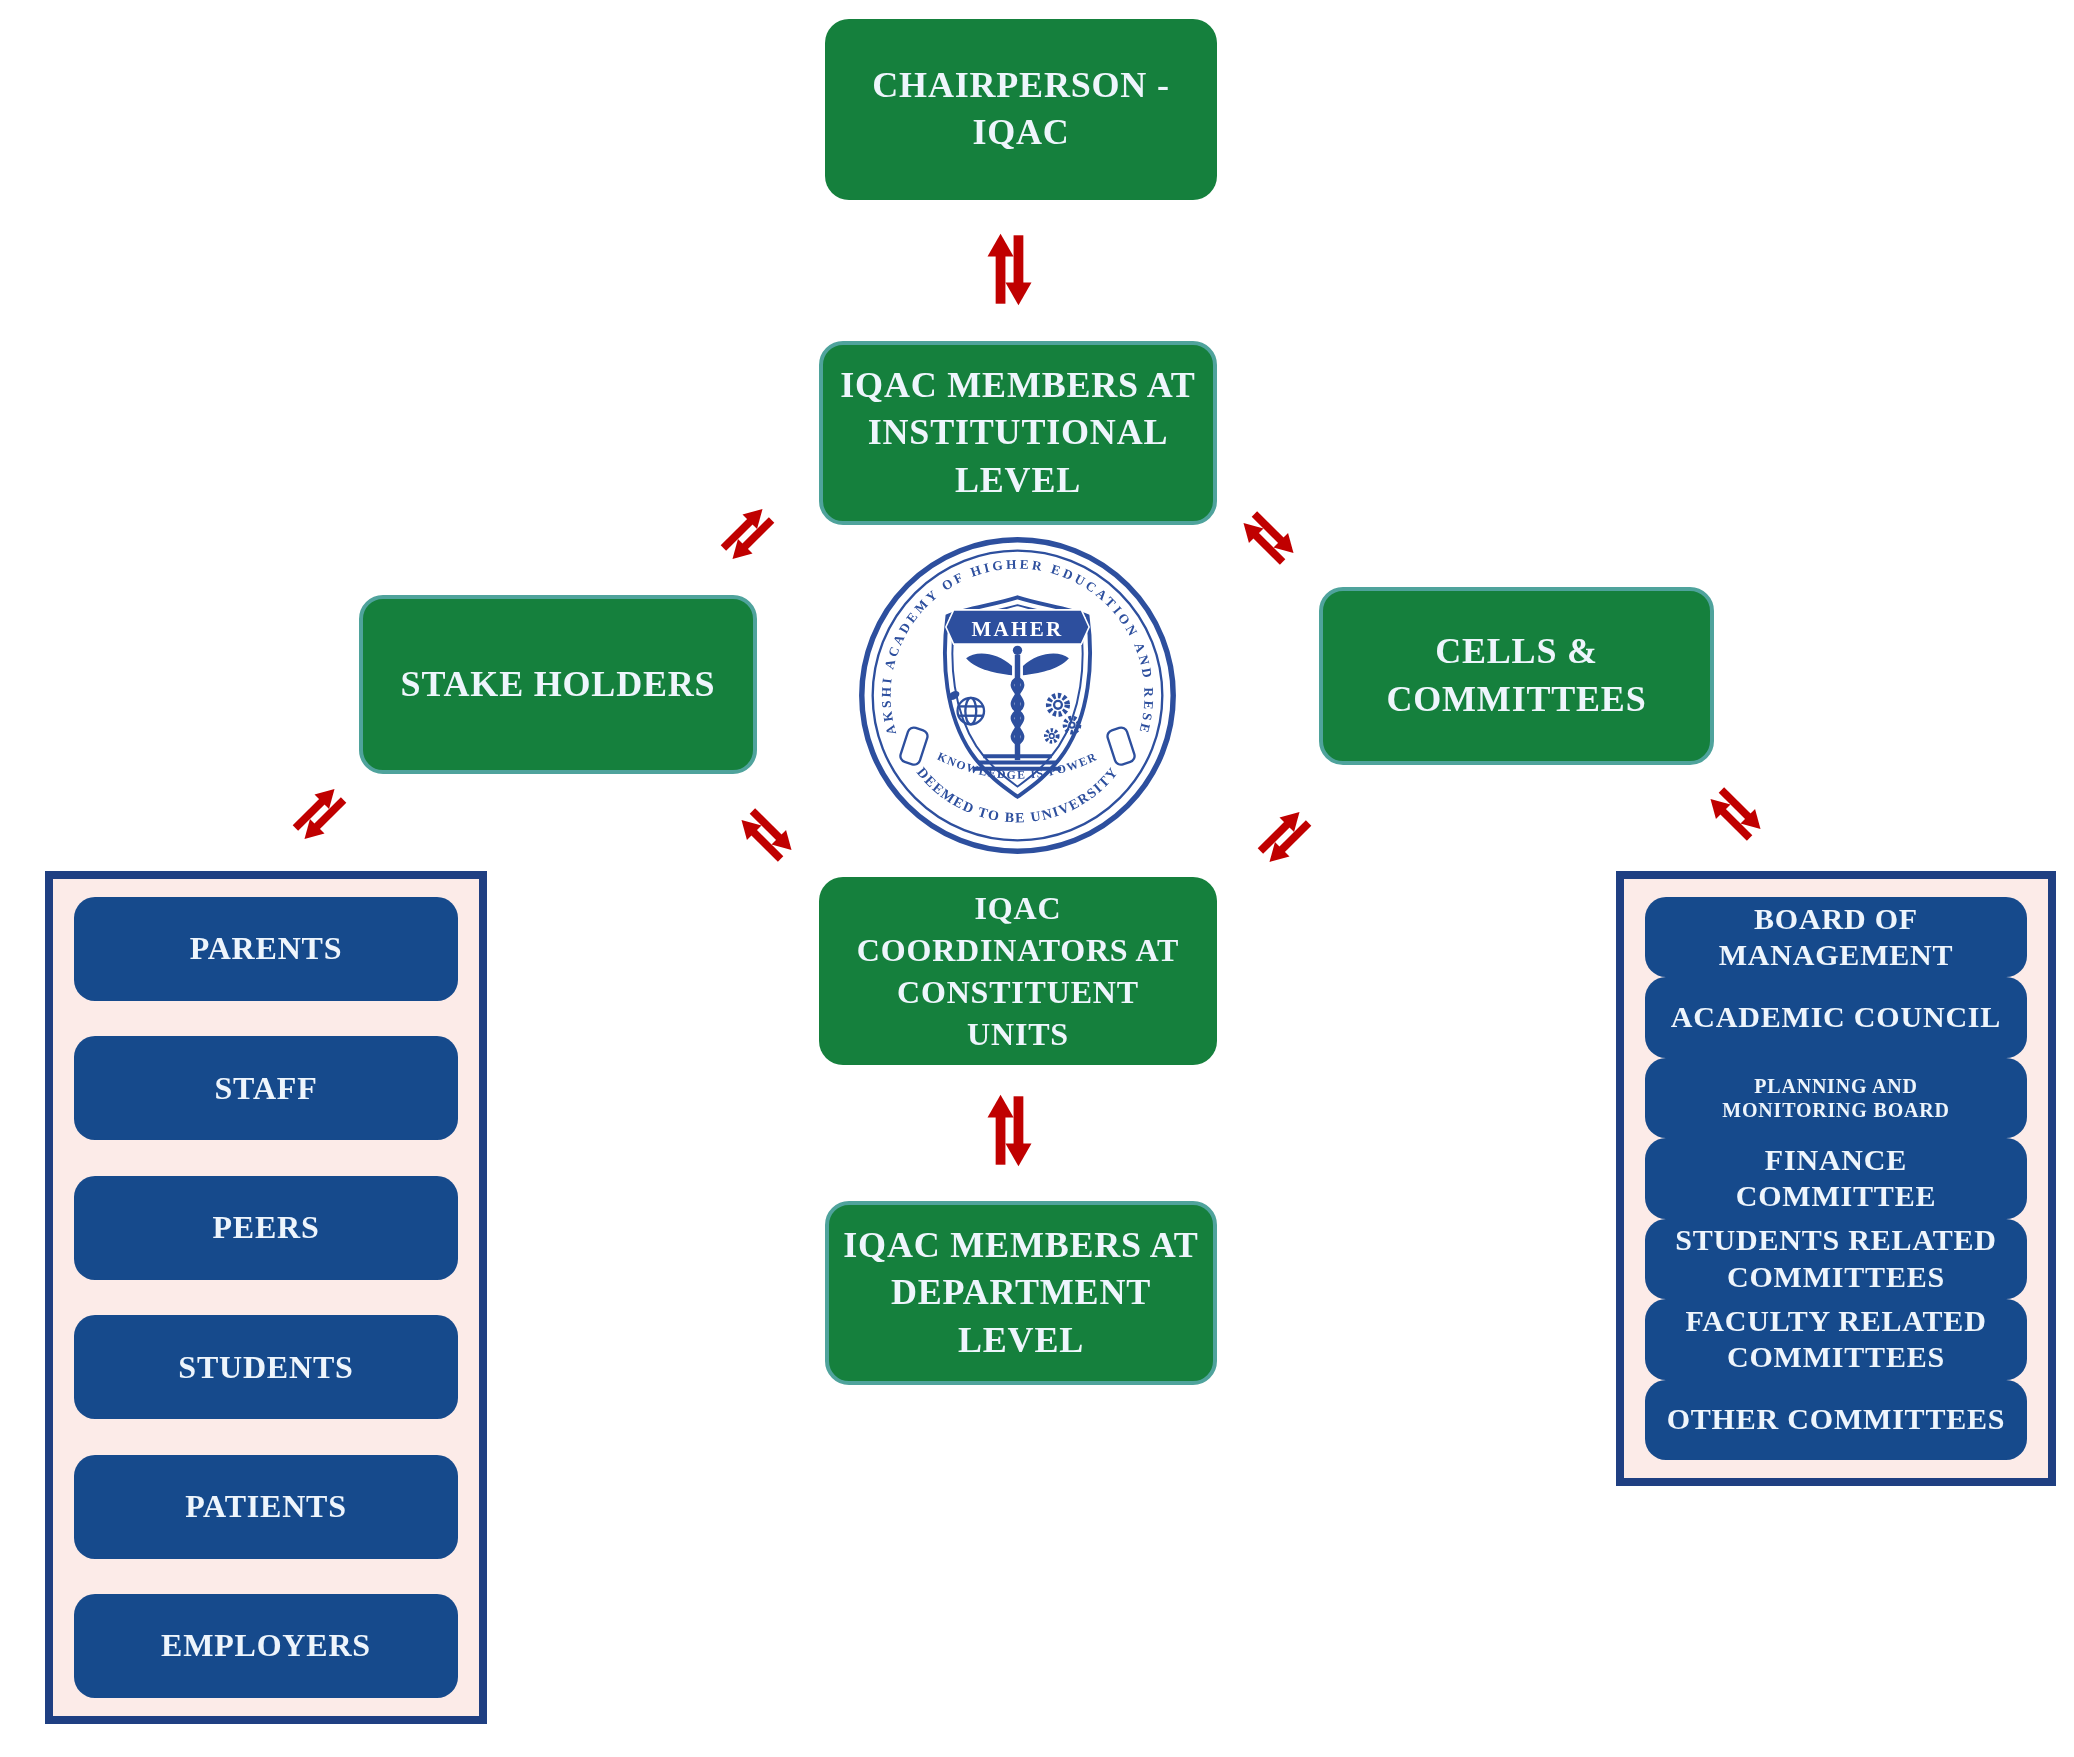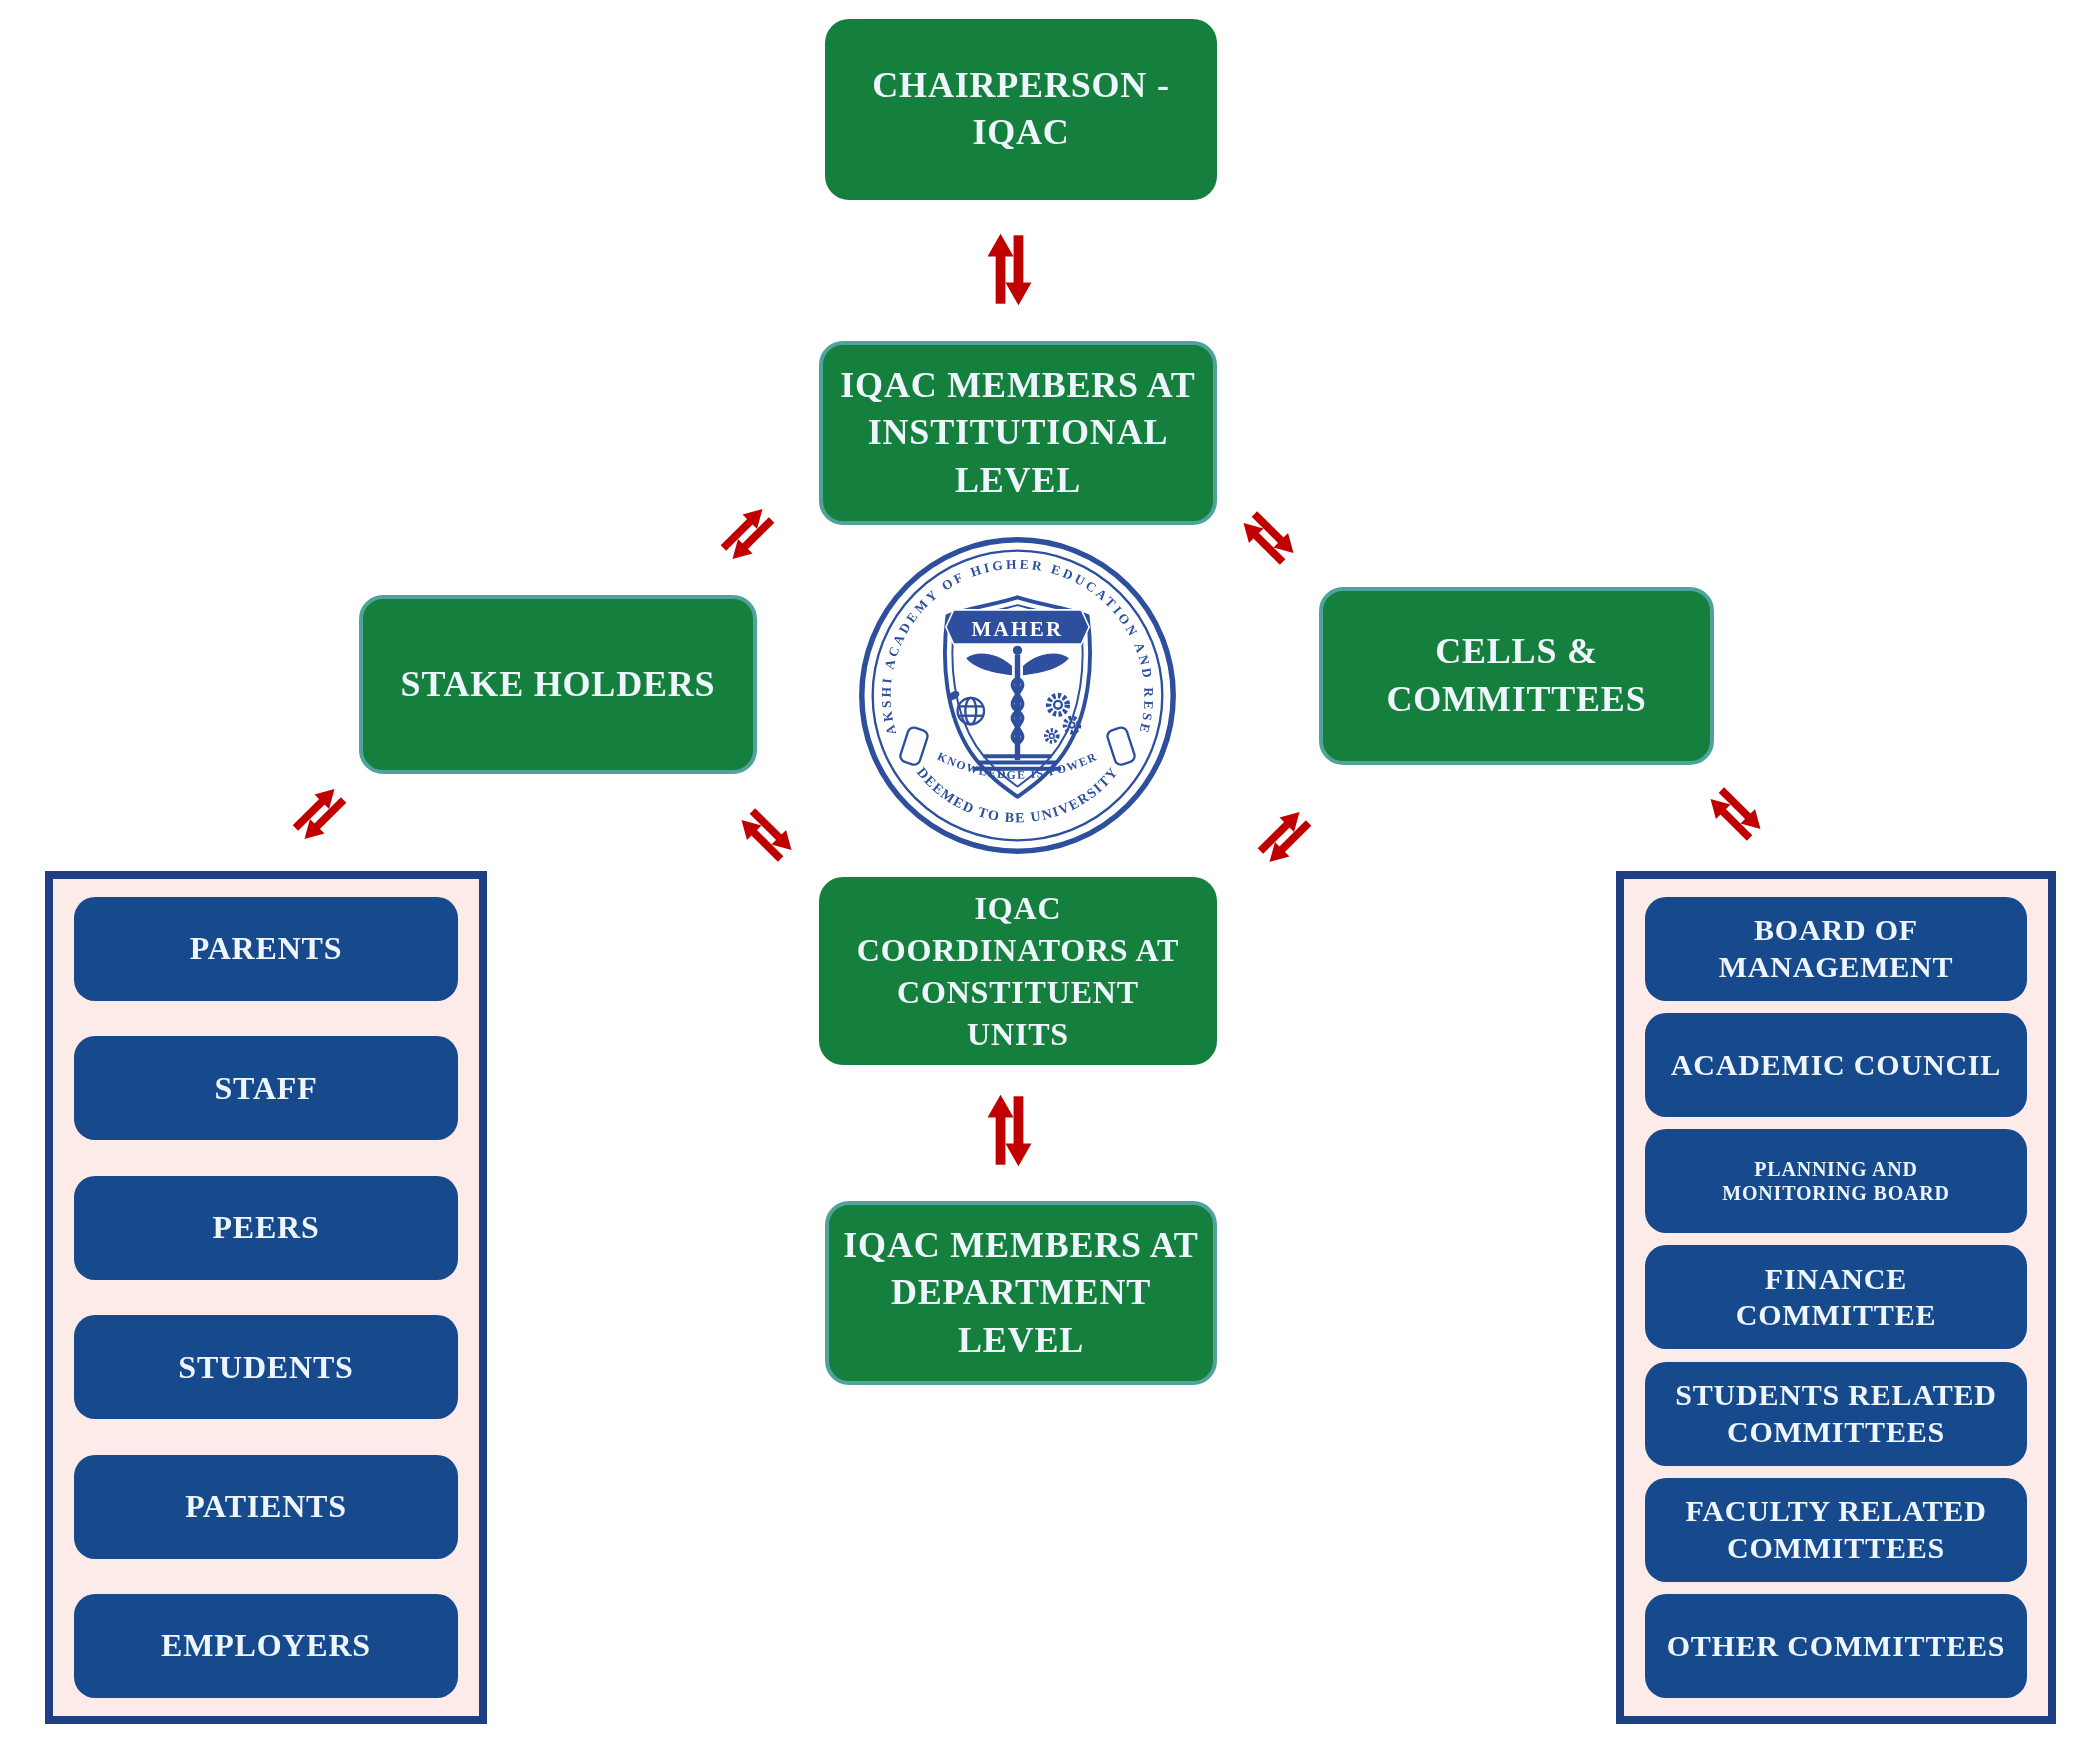--- a/index.html
+++ b/index.html
@@ -192,21 +192,21 @@
 
 <div class="panel left-items" style="left:45px;top:871px;width:442px;height:853px;">
   <div class="item">PARENTS</div>
   <div class="item">STAFF</div>
   <div class="item">PEERS</div>
   <div class="item">STUDENTS</div>
   <div class="item">PATIENTS</div>
   <div class="item">EMPLOYERS</div>
 </div>
 
-<div class="panel right-items" style="left:1616px;top:871px;width:440px;height:853px;">
+<div class="panel right-items" style="left:1616px;top:871px;width:440px;height:615px;">
   <div class="item">BOARD OF
 MANAGEMENT</div>
   <div class="item">ACADEMIC COUNCIL</div>
   <div class="item small">PLANNING AND
 MONITORING BOARD</div>
   <div class="item">FINANCE
 COMMITTEE</div>
   <div class="item">STUDENTS RELATED
 COMMITTEES</div>
   <div class="item">FACULTY RELATED

